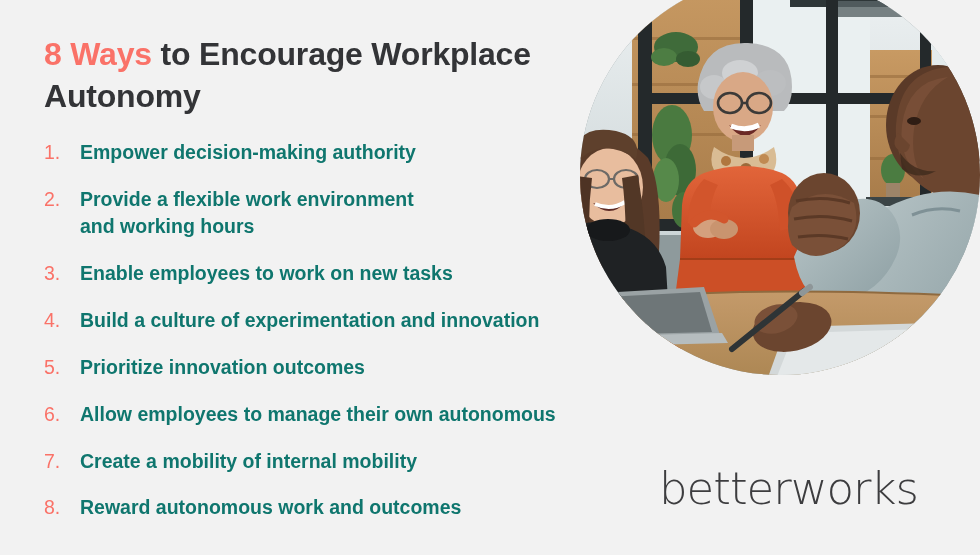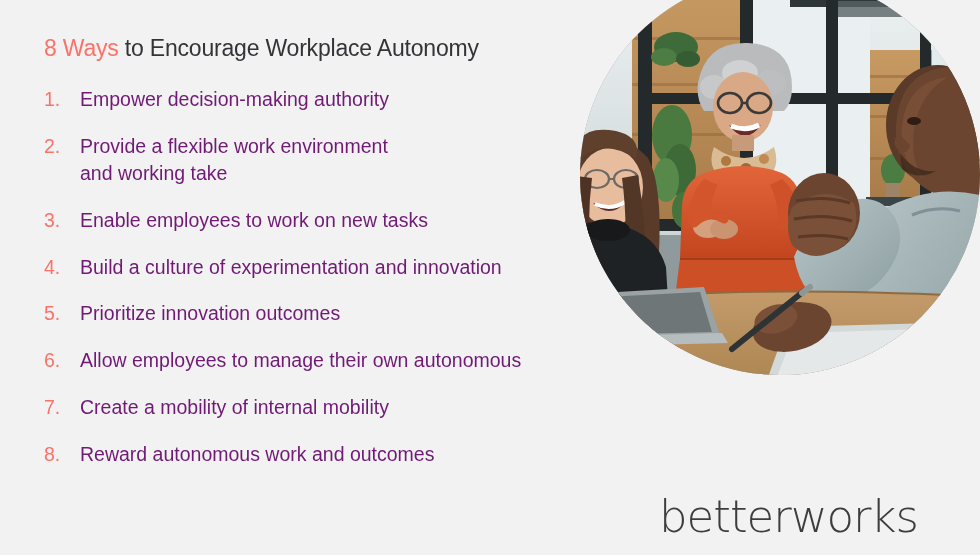--- a/index.html
+++ b/index.html
@@ -16,22 +16,22 @@
   }
 
   
   .content {
     position:absolute;
     left:44px; top:34px;
     width:560px;
   }
 
   .title {
-    font-size:23px;
-    font-weight:normal;
+    font-size:32px;
+    font-weight:bold;
     line-height:1.30;
     color:#333437;
     letter-spacing:-0.2px;
   }
   .title .accent { color:#fa7268; }
 
   .list {
     margin-top:22px;
     list-style:none;
   }
@@ -47,39 +47,39 @@
   .list-item:last-child { margin-bottom:0; }
   .item-num {
     flex:0 0 36px;
     color:#fa7268;
     font-size:19.5px;
     line-height:1.38;
     font-weight:400;
   }
   .item-text {
     flex:1 1 auto;
-    color:#701a75;
-    font-weight:400;
+    color:#0f766e;
+    font-weight:700;
     white-space:pre-line;
   }
 
   
   .photo-circle {
     position:absolute;
     left:580px; top:-25px;
     width:400px; height:400px;
     border-radius:50%;
     overflow:hidden;
   }
   .photo-circle svg { display:block; width:100%; height:100%; }
 
   
   .logo {
     position:absolute;
-    left:659px; top:496px;
+    left:659px; top:468px;
     width:262px; height:44px;text-align:right;
   }
   .logo svg { display:block; width:100%; height:100%; }
   .logo-text {
     font-family:"DejaVu Sans", sans-serif;
     font-size:45px;
     font-weight:300;
     letter-spacing:-1px;
     fill:#3d3d3f;
   }
@@ -96,21 +96,21 @@
     </h1>
 
     <ol class="list">
       <li class="list-item">
         <span class="item-num">1.</span>
         <span class="item-text">Empower decision-making authority</span>
       </li>
       <li class="list-item">
         <span class="item-num">2.</span>
         <span class="item-text">Provide a flexible work environment
-and working take</span>
+and working hours</span>
       </li>
       <li class="list-item">
         <span class="item-num">3.</span>
         <span class="item-text">Enable employees to work on new tasks</span>
       </li>
       <li class="list-item">
         <span class="item-num">4.</span>
         <span class="item-text">Build a culture of experimentation and innovation</span>
       </li>
       <li class="list-item">

